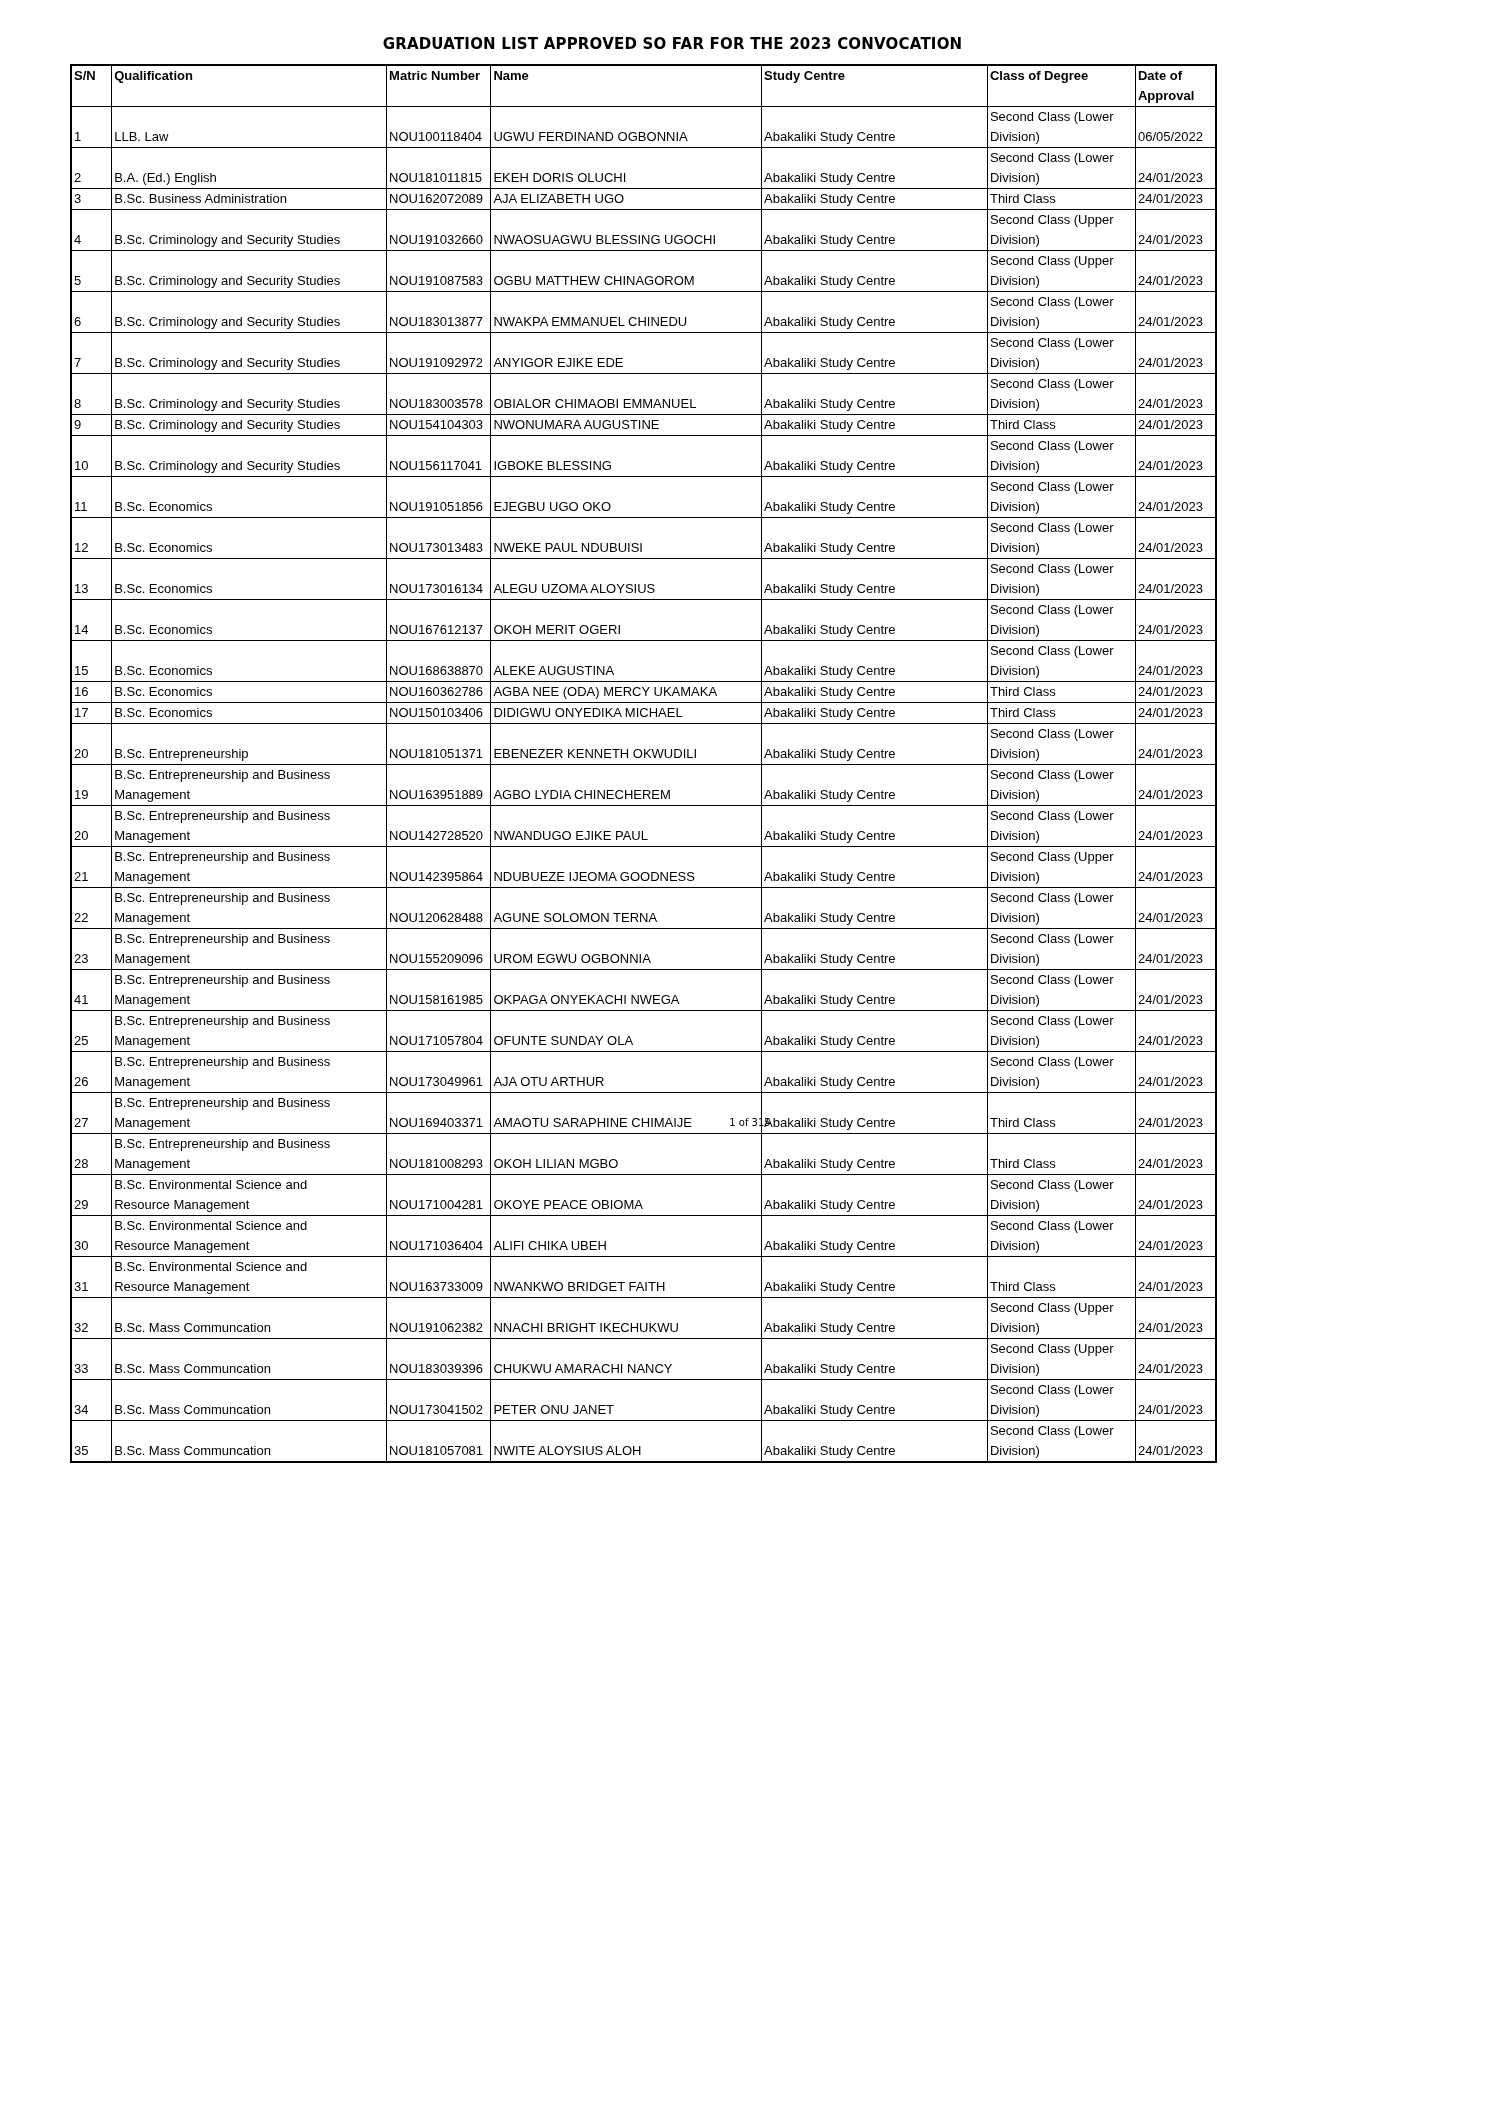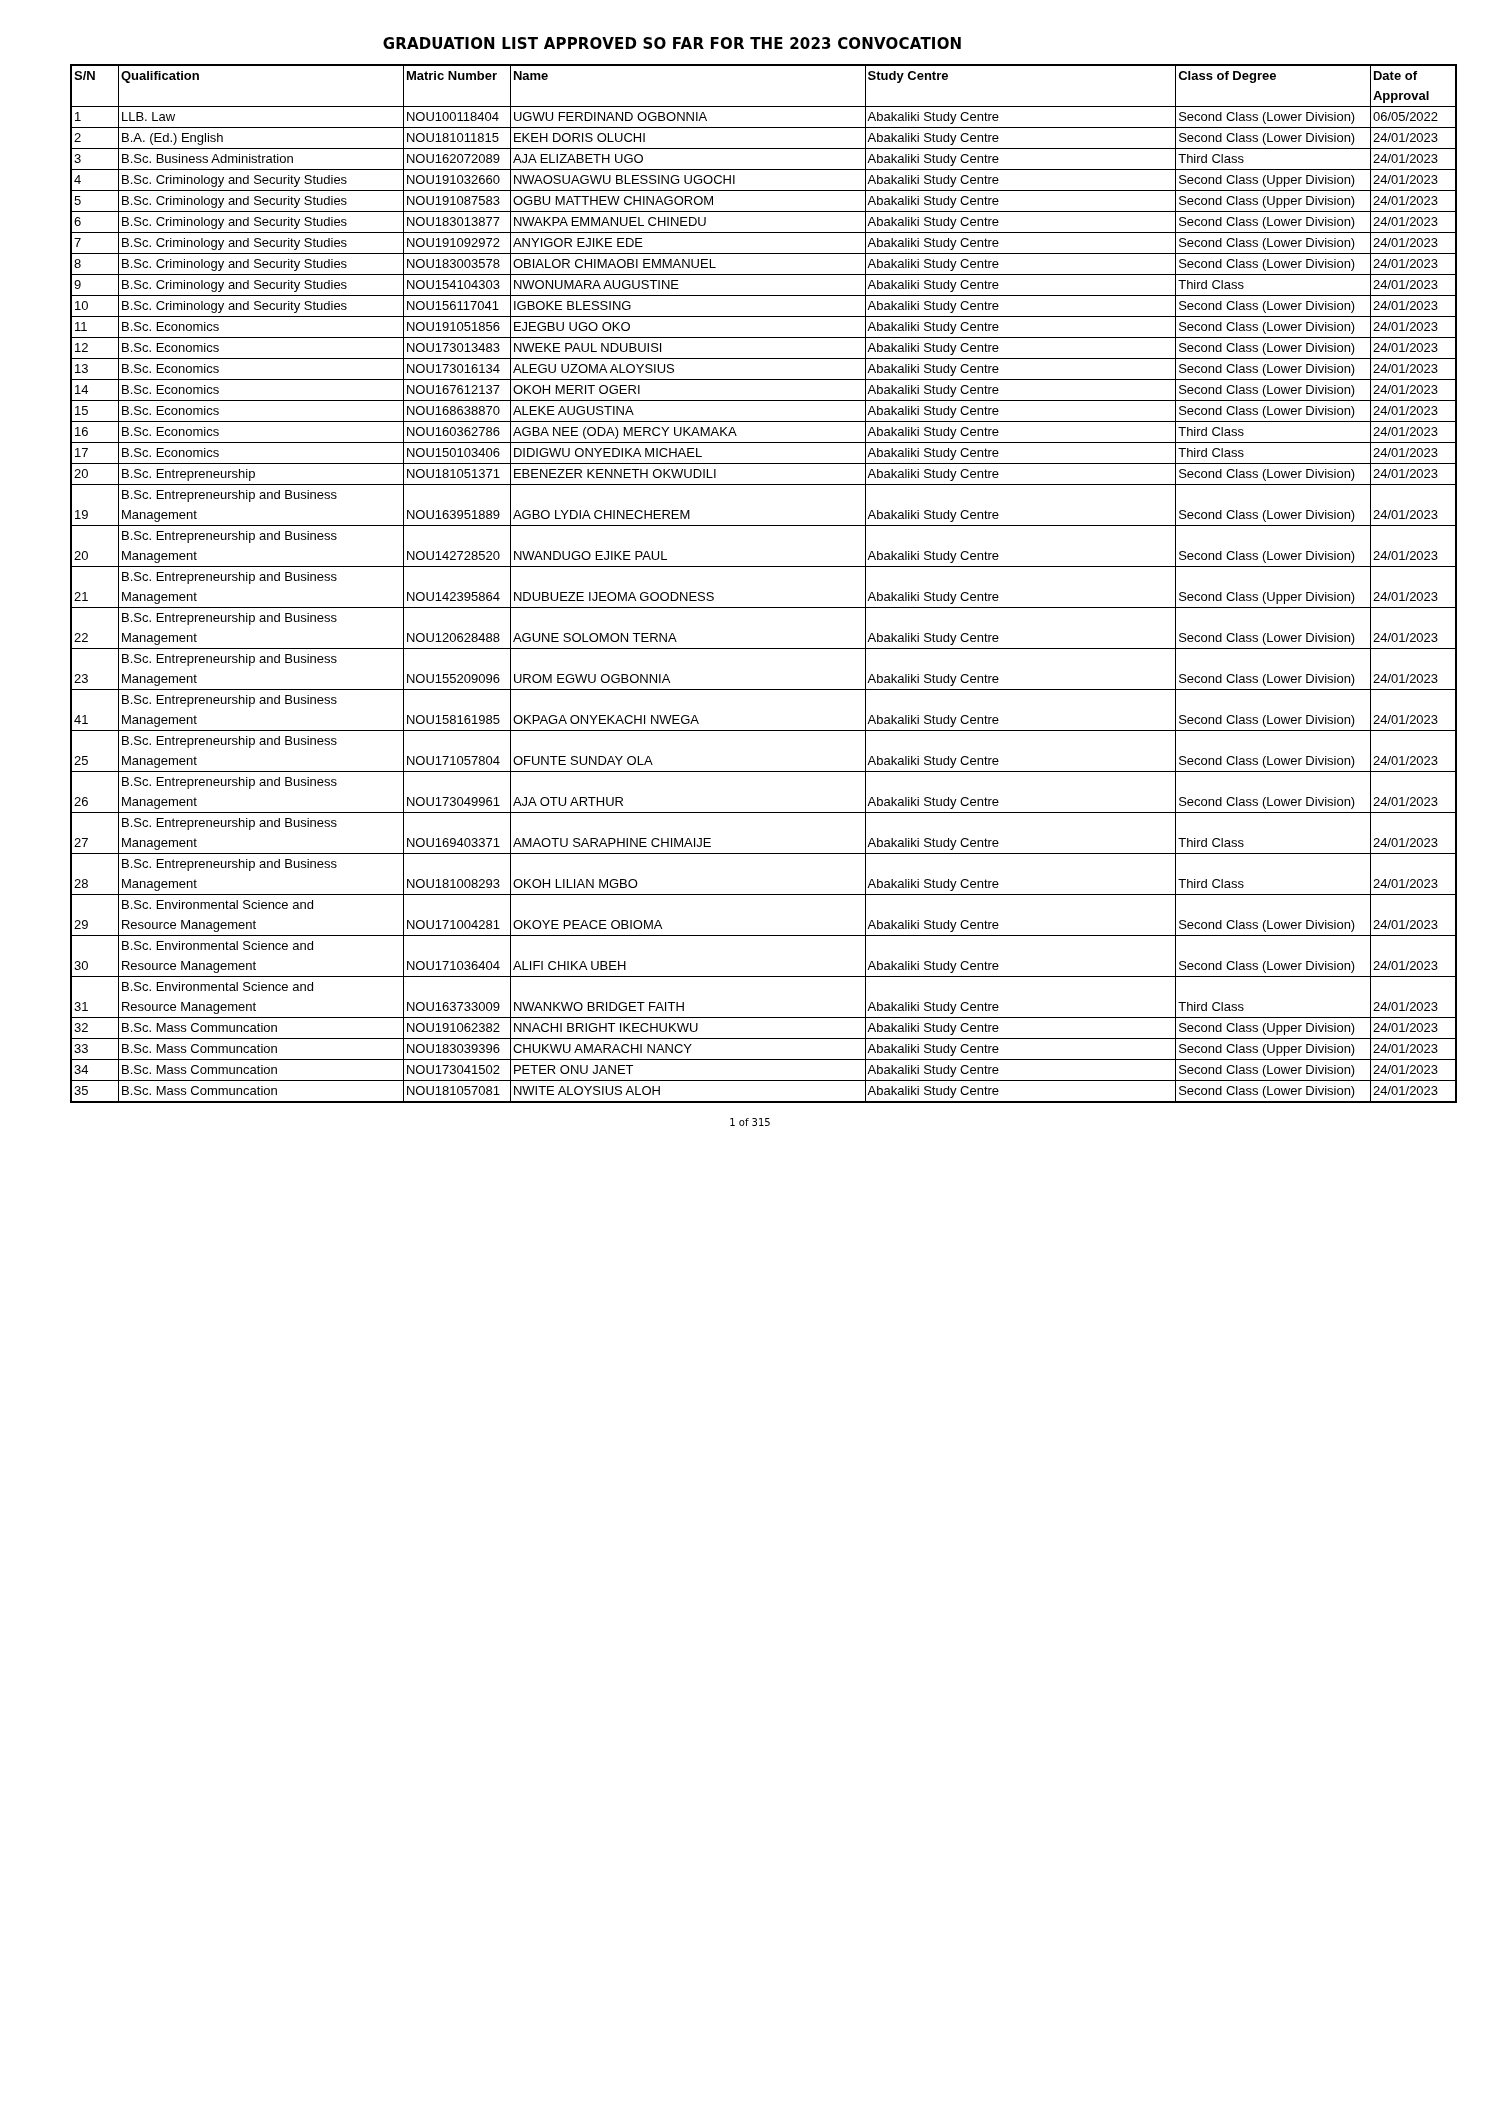--- a/index.html
+++ b/index.html
@@ -2,21 +2,21 @@
 <html><head>
 <meta charset="utf-8">
 <style>
   html, body { margin: 0; padding: 0; background: #ffffff; }
   body { width: 1500px; height: 2121px; position: relative; font-family: "Liberation Sans", sans-serif; color: #000; }
   .title {
     position: absolute; top: 35px; left: 0; width: 1345px; text-align: center;
     font-family: "DejaVu Sans", sans-serif; font-weight: bold; font-size: 15px; letter-spacing: 0.2px;
   }
   table.grid {
-    position: absolute; top: 64px; left: 70px; width: 1387px;
+    position: absolute; top: 64px; left: 70px; width: 1147px;
     border-collapse: collapse; border: 2px solid #000;
     font-size: 13px; line-height: 20px;
   }
   table.grid th, table.grid td {
     border: 1px solid #000; padding: 0 2px; vertical-align: bottom; text-align: left; white-space: normal;
   }
   table.grid th { font-weight: bold; vertical-align: top; height: 40px; }
   table.grid td { height: 20px; }
   table.grid tr.tall td { height: 40px; }
   .c-sn { width: 42px; }

